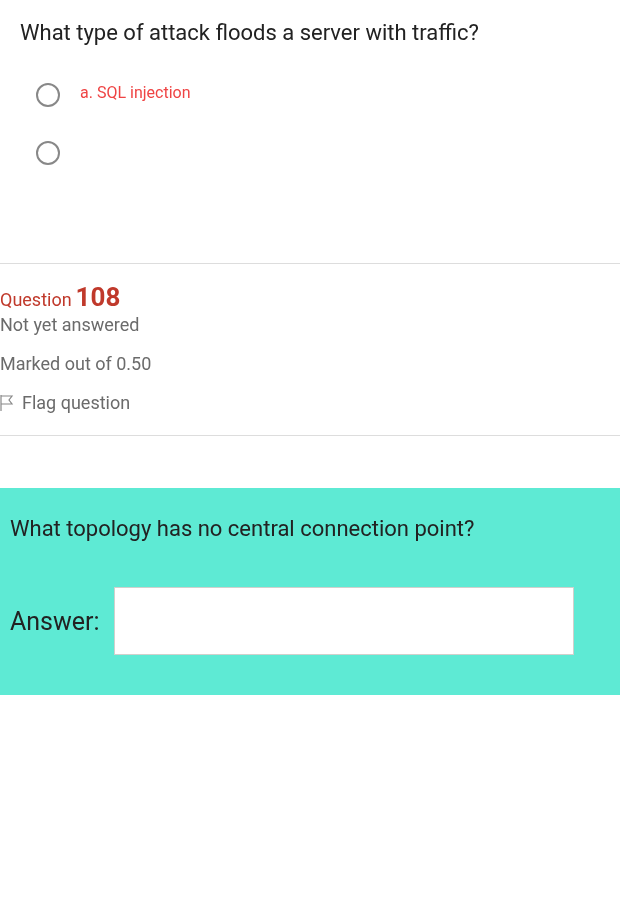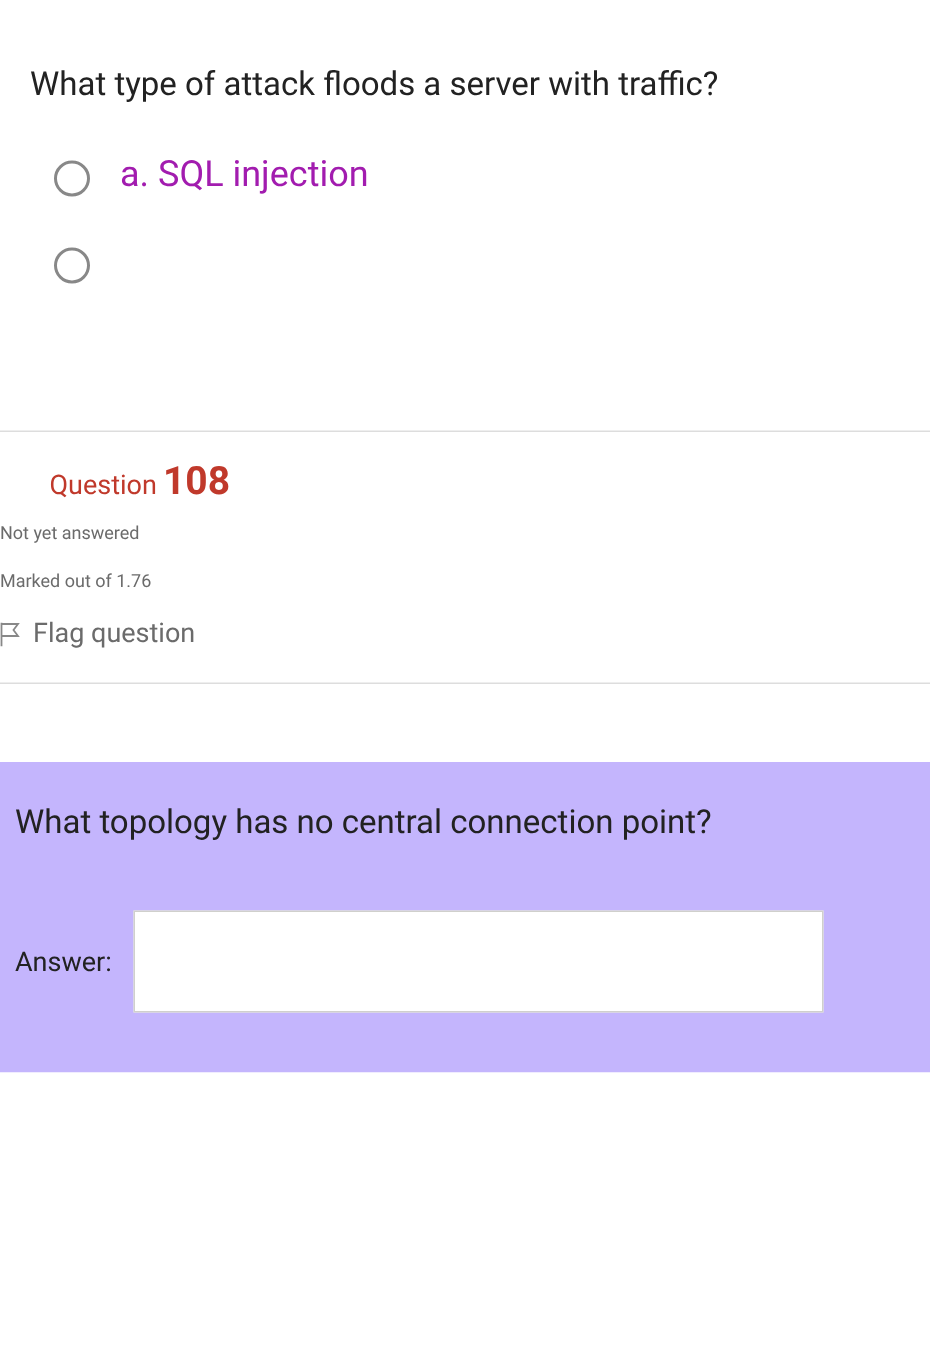--- a/index.html
+++ b/index.html
@@ -4,21 +4,20 @@
   <style>
     * { box-sizing: border-box; margin: 0; padding: 0; }
     body {
       font-family: -apple-system, BlinkMacSystemFont, "Segoe UI", Roboto, "Helvetica Neue", Arial, sans-serif;
       background: #fff;
       width: 620px;
       color: #333;
     }
     .question-block {
       padding: 20px;
-      margin-top: 24px;
     }
     .question-text {
       font-size: 22px;
       color: #222;
       margin-bottom: 32px;
       font-weight: 400;
     }
     .options {
       padding-left: 16px;
     }
@@ -31,50 +30,49 @@
     .radio-circle {
       width: 24px;
       height: 24px;
       border: 2.5px solid #888;
       border-radius: 50%;
       margin-right: 20px;
       flex-shrink: 0;
       margin-top: 6px;
     }
     .option-label {
-      font-size: 24px;
-      color: #a21caf;
+      font-size: 16px;
+      color: #ef4444;
     }
     .gap {
       height: 50px;
       background: #fff;
     }
     .divider-top {
       border-top: 1px solid #ddd;
     }
     .info-block {
       padding: 18px 0 0 0;
     }
     .question-num-line {
-      margin-bottom: 12px;
-      padding-left: 33px;
+      margin-bottom: 2px;
     }
     .question-word {
       color: #c0392b;
       font-size: 18px;
       font-weight: 400;
     }
     .question-num {
       color: #c0392b;
       font-size: 26px;
       font-weight: 700;
     }
     .info-text {
       color: #6b6b6b;
-      font-size: 12px;
+      font-size: 18px;
       margin-bottom: 18px;
     }
     .flag-line {
       display: flex;
       align-items: center;
       color: #6b6b6b;
       font-size: 18px;
       margin-bottom: 22px;
       cursor: pointer;
       text-align: right;
@@ -85,35 +83,35 @@
       margin-right: 8px;
     }
     .divider-bottom {
       border-top: 1px solid #ddd;
     }
     .gap2 {
       height: 52px;
       background: #fff;
     }
     .answer-block {
-      background: #c4b5fd;
+      background: #5eead4;
       padding: 28px 10px 40px 10px;
     }
     .answer-question-text {
       font-size: 22px;
       color: #222;
       margin-bottom: 46px;
       font-weight: 400;
     }
     .answer-row {
       display: flex;
       align-items: center;
     }
     .answer-label {
-      font-size: 18px;
+      font-size: 25px;
       color: #222;
       margin-right: 14px;
     }
     .answer-input {
       width: 460px;
       height: 68px;
       border: 1px solid #d0d0cc;
       background: #fff;
       font-size: 20px;
       padding: 0 12px;
@@ -142,21 +140,21 @@
 
 <div class="divider-top"></div>
 
 <div class="info-block">
   <div class="question-num-line">
     <span class="question-word">Question</span>
     <span> </span>
     <span class="question-num">108</span>
   </div>
   <div class="info-text">Not yet answered</div>
-  <div class="info-text">Marked out of 1.76</div>
+  <div class="info-text">Marked out of 0.50</div>
   <div class="flag-line">
     <svg class="flag-icon" viewBox="0 0 14 16">
       <path d="M1 0 L1 16 M1 1 L12 1 L9 5 L12 9 L1 9" stroke="#888" stroke-width="1.2" fill="none"></path>
     </svg>
     <span>Flag question</span>
   </div>
 </div>
 
 <div class="divider-bottom"></div>
 

